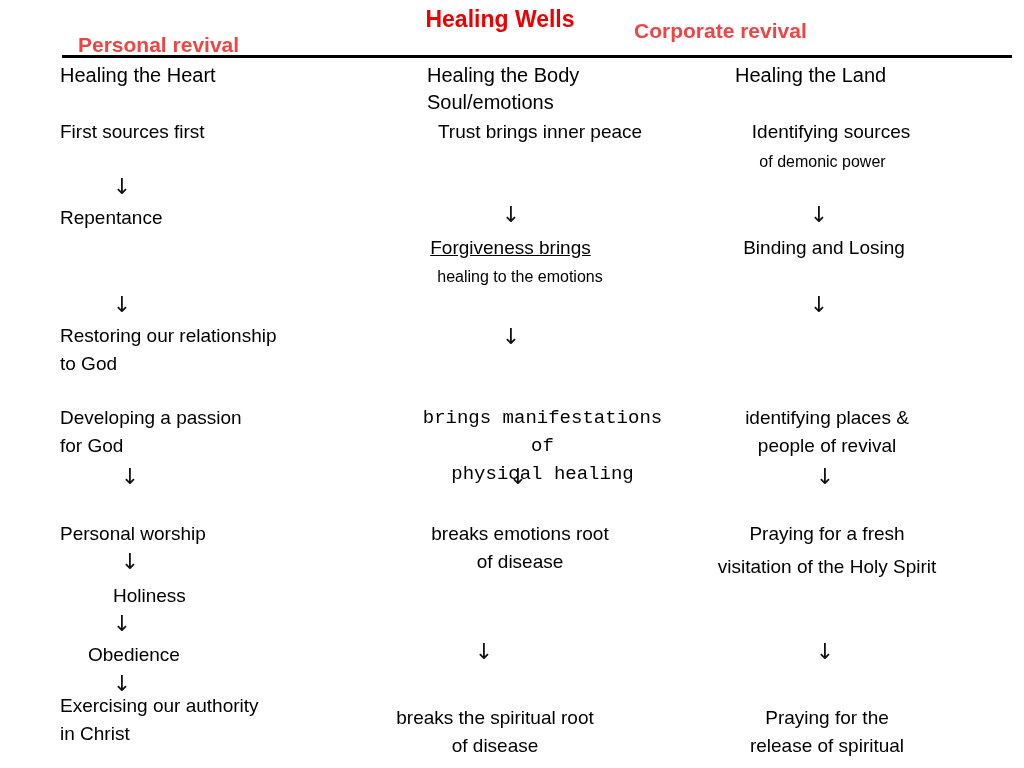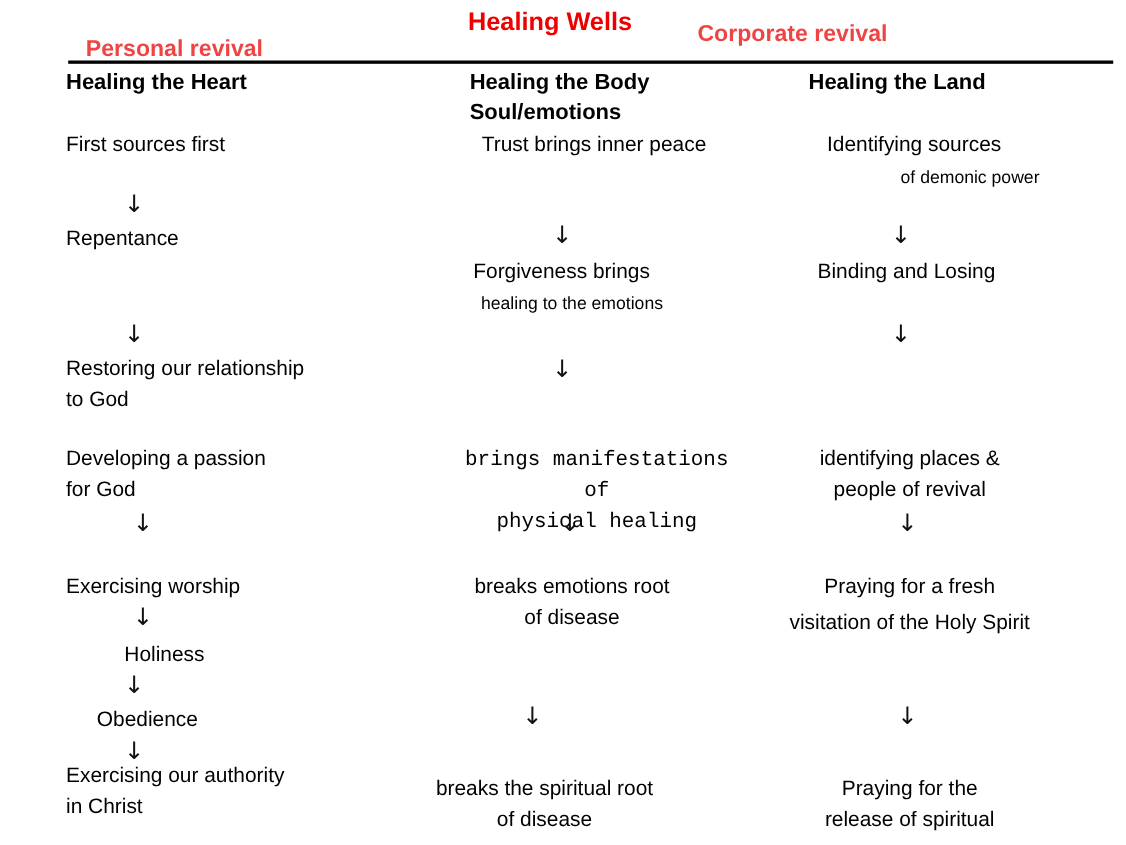--- a/index.html
+++ b/index.html
@@ -50,21 +50,21 @@
     left: 62px;
     top: 55px;
     width: 950px;
     height: 3px;
     background: #000000;
   }
 
   
   .col-head {
     font-size: 20px;
-    font-weight: bold;
+    font-weight: normal;
     white-space: nowrap;
     line-height: 27px;
   }
   #head-heart { left: 60px; top: 62px; }
   #head-body  { left: 427px; top: 62px; }
   #head-land  { left: 735px; top: 62px; }
 
   
   .blk {
     font-size: 19px;
@@ -117,61 +117,61 @@
   <div class="abs arrow" style="left:111px; top:294px;">↓</div>
 
   <div class="abs blk left" style="left:60px; top:322px;">Restoring our relationship
     to God</div>
 
   <div class="abs blk left" style="left:60px; top:404px;">Developing a passion
      for God</div>
 
   <div class="abs arrow" style="left:119px; top:466px;">↓</div>
 
-  <div class="abs blk left" style="left:60px; top:520px;">Exercising worship</div>
+  <div class="abs blk left" style="left:60px; top:520px;">Personal worship</div>
 
   <div class="abs arrow" style="left:119px; top:551px;">↓</div>
 
   <div class="abs blk left" style="left:113px; top:582px;">Holiness</div>
 
   <div class="abs arrow" style="left:111px; top:613px;">↓</div>
 
   <div class="abs blk left" style="left:88px; top:641px;">Obedience</div>
 
   <div class="abs arrow" style="left:111px; top:673px;">↓</div>
 
   <div class="abs blk left" style="left:60px; top:692px;">Exercising our authority
       in Christ</div>
 
   <div class="abs blk center" style="left:400px; top:118px; width:280px;">Trust brings inner peace</div>
 
   <div class="abs arrow" style="left:500px; top:204px;">↓</div>
 
-  <div class="abs blk center" style="left:400px; top:234px; width:221px;">Forgiveness brings</div>
+  <div class="abs blk center" style="left:400px; top:234px; width:221px;text-decoration:underline;">Forgiveness brings</div>
 
   <div class="abs blk center small" style="left:400px; top:263px; width:240px;">healing to the emotions</div>
 
   <div class="abs arrow" style="left:500px; top:326px;">↓</div>
 
   <div class="abs blk center" style="left:412px; top:404px; width:261px;font-family:Liberation Mono, monospace;">brings manifestations of
 physical healing</div>
 
   <div class="abs arrow" style="left:507px; top:466px;">↓</div>
 
   <div class="abs blk center" style="left:400px; top:520px; width:240px;">breaks emotions root
 of disease</div>
 
   <div class="abs arrow" style="left:473px; top:641px;">↓</div>
 
   <div class="abs blk center" style="left:375px; top:704px; width:240px;">breaks the spiritual root
 of disease</div>
 
   <div class="abs blk center" style="left:700px; top:118px; width:262px;">Identifying sources</div>
 
-  <div class="abs blk center small" style="left:700px; top:148px; width:245px;text-align:right;">of demonic power</div>
+  <div class="abs blk center small" style="left:700px; top:148px; width:245px;">of demonic power</div>
 
   <div class="abs arrow" style="left:808px; top:204px;">↓</div>
 
   <div class="abs blk center" style="left:700px; top:234px; width:248px;">Binding and  Losing</div>
 
   <div class="abs arrow" style="left:808px; top:294px;">↓</div>
 
 
   <div class="abs blk center" style="left:700px; top:404px; width:254px;">identifying places &amp;
 people of revival</div>

